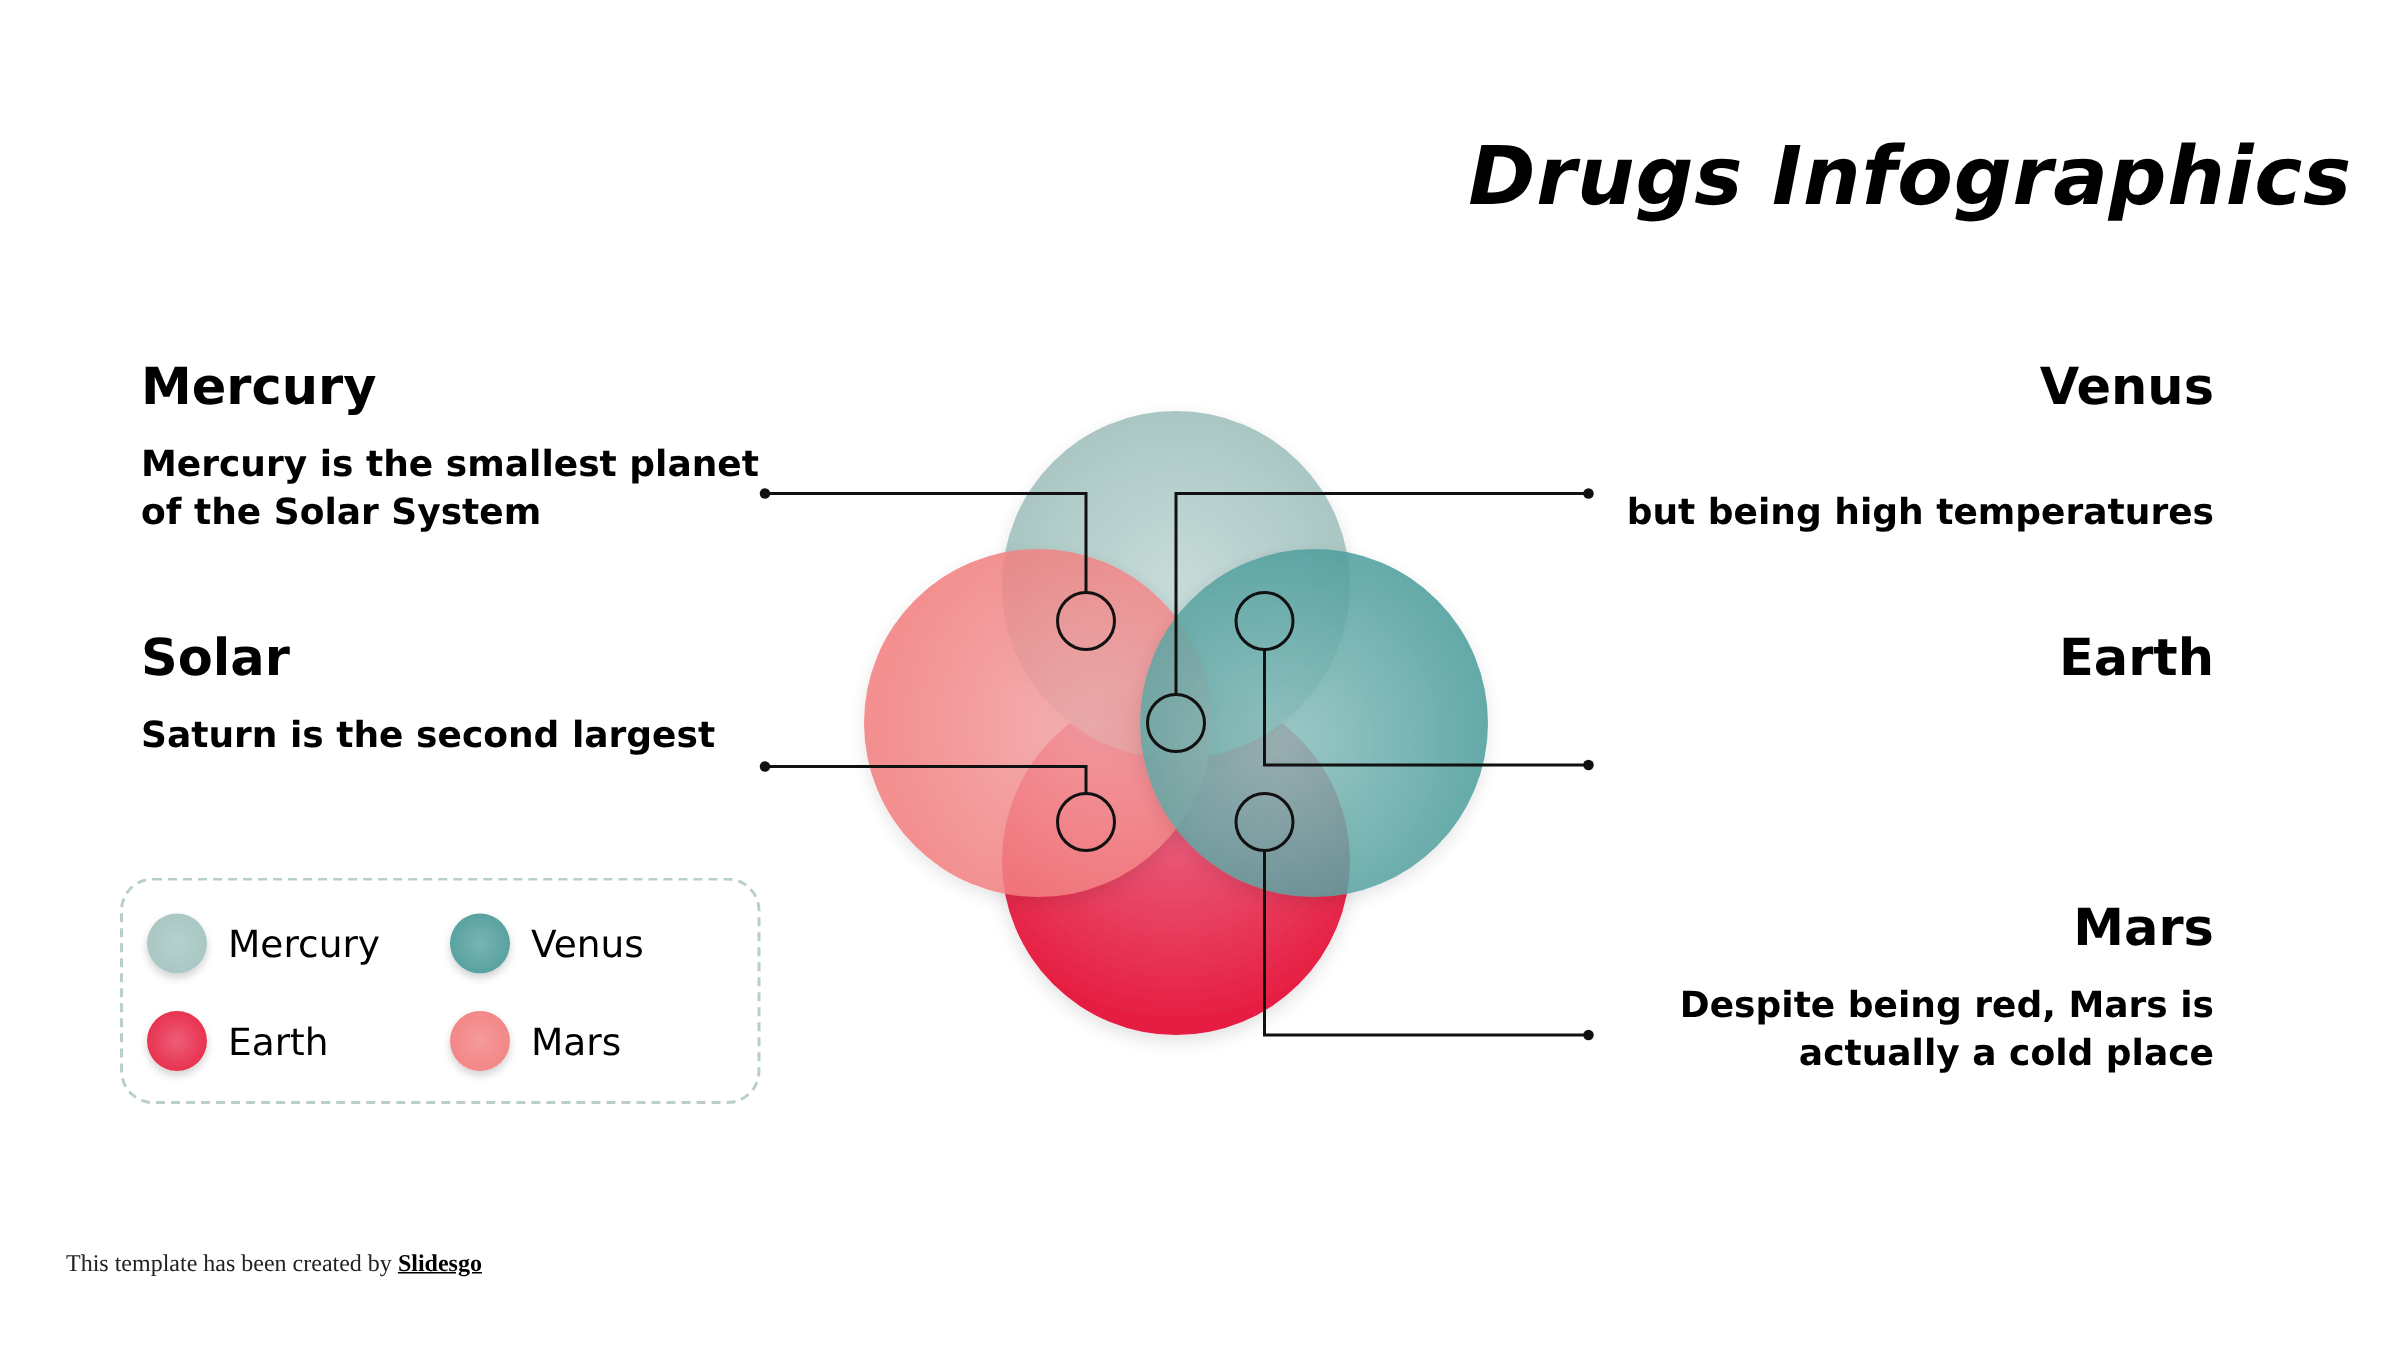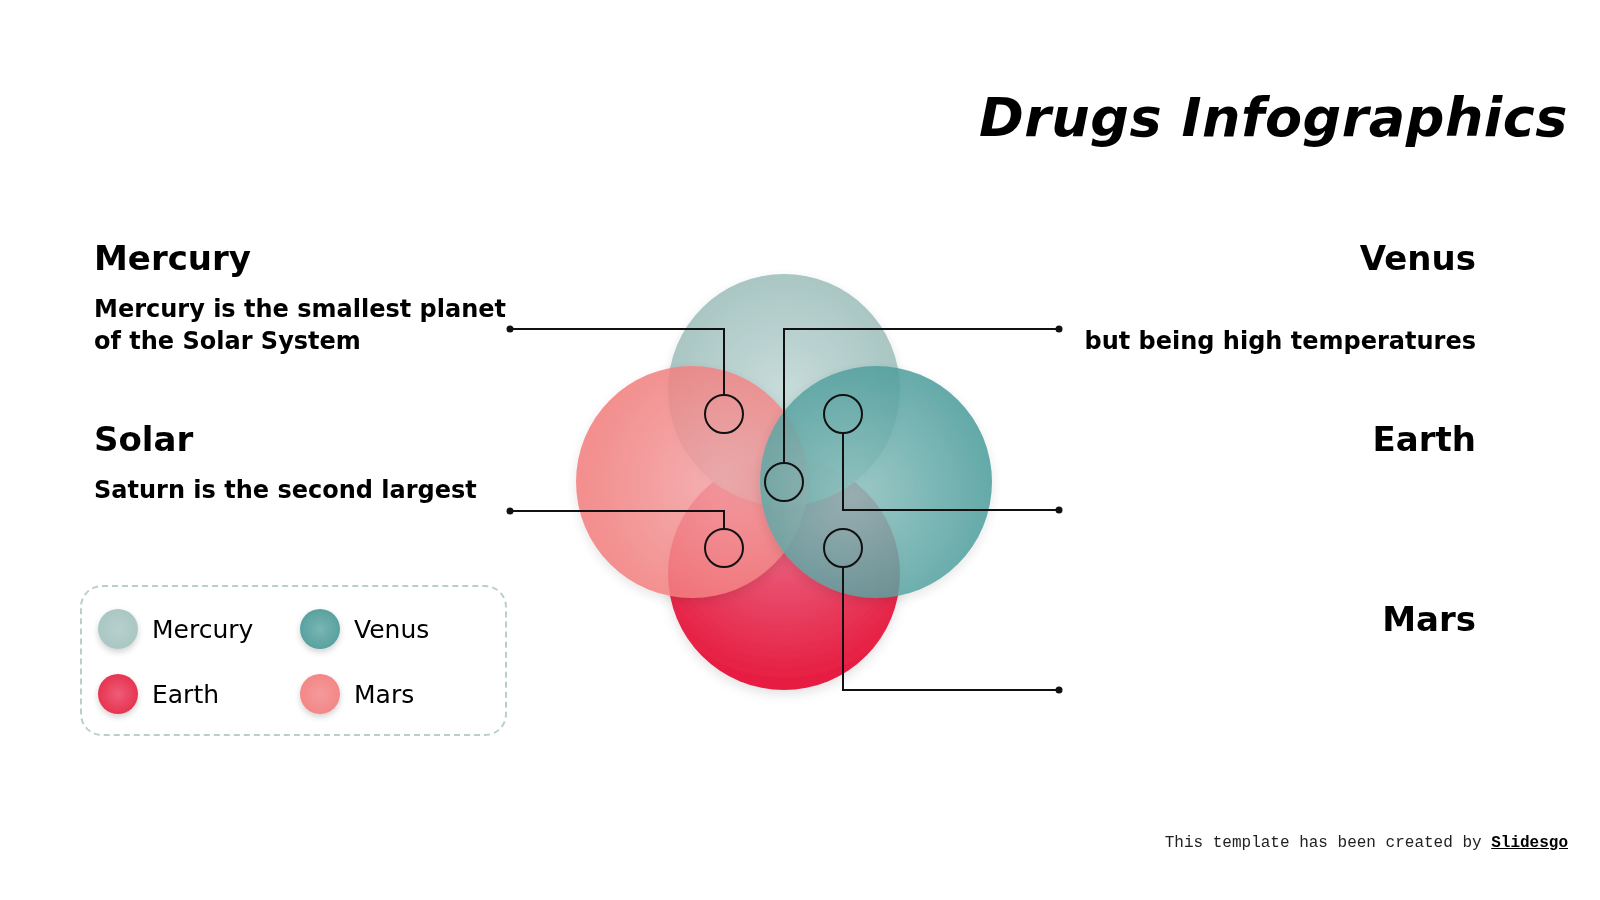--- a/index.html
+++ b/index.html
@@ -29,22 +29,22 @@
     .legend-item { position: absolute; display: flex; align-items: center; }
     .legend-swatch {
       width: 40px; height: 40px; border-radius: 50%;
       box-shadow: 0 3px 6px rgba(0,0,0,0.18);
     }
     .legend-label {
       font-family: "DejaVu Sans", sans-serif; font-size: 25px; margin-left: 14px;
     }
     .diagram { position: absolute; left: 0; top: 0; width: 1600px; height: 900px; pointer-events: none; }
     .footer {
-      position: absolute; left: 0; top: 834px; width: 1568px; text-align: right;
-      font-family: Liberation Mono, monospace; font-size: 16px; color: #222;
+      position: absolute; left: 0; top: 834px; width: 1568px; text-align: left;
+      font-family: Liberation Serif, serif; font-size: 16px; color: #222; padding-left: 44px;
     }
     .footer b { text-decoration: underline; font-weight: 700; color: #000; }
   </style>
 </head>
 <body>
 
 <div class="title">Drugs Infographics</div>
 
 <div class="block left" style="top:240px;">
   <h2>Mercury</h2>
@@ -71,20 +71,24 @@
 
 <div class="block right" style="top:421px; width:460px;">
   <h2>Earth</h2>
   <p>
     <br>
   </p>
 </div>
 
 <div class="block right" style="top:601px; width:460px;">
   <h2>Mars</h2>
+  <p>
+    <span>Despite being red, Mars is</span><br>
+    <span>actually a cold place</span>
+  </p>
 </div>
 
 <div class="legend">
   <div class="legend-item" style="left:16px; top:22px;">
     <div class="legend-swatch" style="background: radial-gradient(circle at 50% 50%, #b6d0cd, #a5c3c0);"></div>
     <span class="legend-label">Mercury</span>
   </div>
   <div class="legend-item" style="left:218px; top:22px;">
     <div class="legend-swatch" style="background: radial-gradient(circle at 50% 50%, #7ab5b3, #4a9a98);"></div>
     <span class="legend-label">Venus</span>

